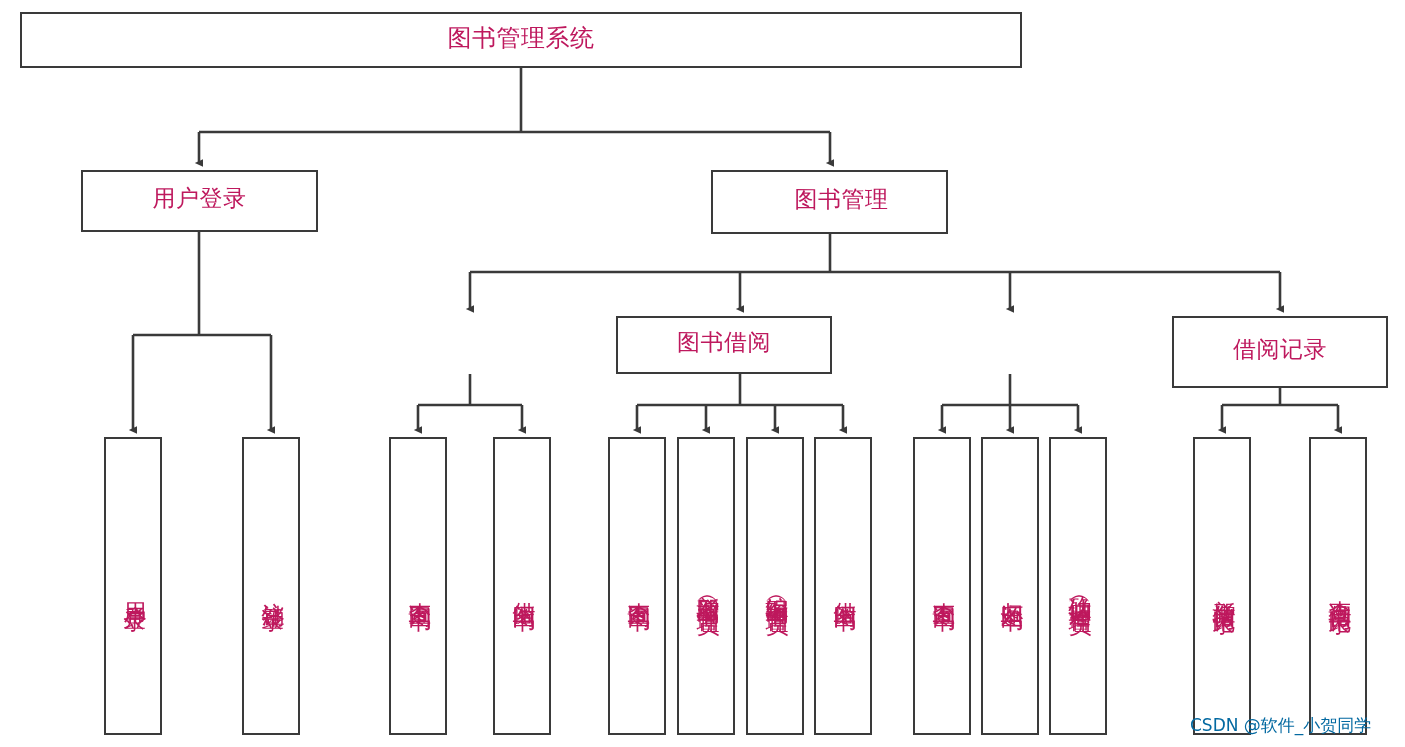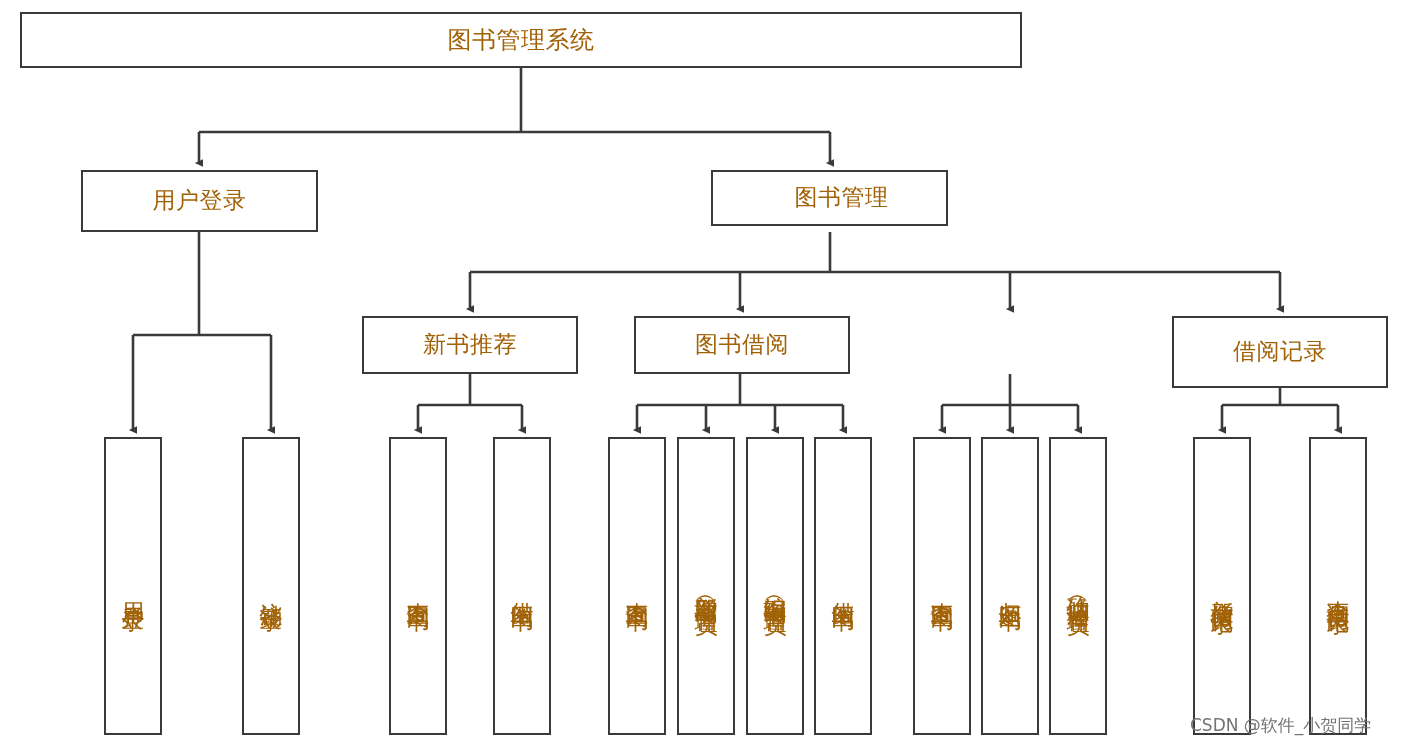--- a/index.html
+++ b/index.html
@@ -30,44 +30,45 @@
     position: absolute;
     box-sizing: border-box;
     background: #ffffff;
     border: 2px solid #3a3a3a;
     display: flex;
     align-items: center;
     justify-content: center;
     z-index: 2;
   }
   .node-label {
-    color: #a16207;
+    color: #be185d;
     line-height: 1.18;
     white-space: pre;
+    font-family: Liberation Mono, monospace;
   }
   .node.horizontal .node-label {
     writing-mode: horizontal-tb;
     font-size: 23px;
     letter-spacing: 0.5px;
   }
   .node.vertical .node-label {
     writing-mode: vertical-rl;
     text-orientation: upright;
     font-size: 23px;
     letter-spacing: 2.5px;
     padding-top: 6px;
   }
   .node.root .node-label { font-size: 24px; }
 
   #watermark {
     position: absolute;
     left: 1190px;
     top: 714px;
     font-size: 17px;
-    color: #737373;
+    color: #0369a1;
     white-space: nowrap;
     z-index: 5;
     font-family: "DejaVu Sans", "Liberation Sans", sans-serif;
   }
 </style>
 </head>
 <body>
 
 <div id="diagram-root">
 
@@ -123,29 +124,26 @@
   </svg>
 
   <div class="node root horizontal" style="left:20px; top:12px; width:1002px; height:56px;">
     <span class="node-label">图书管理系统</span>
   </div>
 
   <div class="node horizontal" style="left:81px; top:170px; width:237px; height:62px;">
     <span class="node-label">用户登录</span>
   </div>
 
-  <div class="node horizontal" style="left:711px; top:170px; width:237px; height:56px;padding-left:24px;">
+  <div class="node horizontal" style="left:711px; top:170px; width:237px; height:64px;padding-left:24px;">
     <span class="node-label">图书管理</span>
   </div>
 
-  <div class="node horizontal" style="left:362px; top:316px; width:216px; height:58px;">
-    <span class="node-label">新书推荐</span>
-  </div>
-
-  <div class="node horizontal" style="left:634px; top:316px; width:216px; height:58px;">
+
+  <div class="node horizontal" style="left:616px; top:316px; width:216px; height:58px;">
     <span class="node-label">图书借阅</span>
   </div>
 
 
   <div class="node horizontal" style="left:1172px; top:316px; width:216px; height:72px;">
     <span class="node-label">借阅记录</span>
   </div>
 
   <div class="node vertical" style="left:104px; top:437px; width:58px; height:298px;">
     <span class="node-label">用户登录</span>

